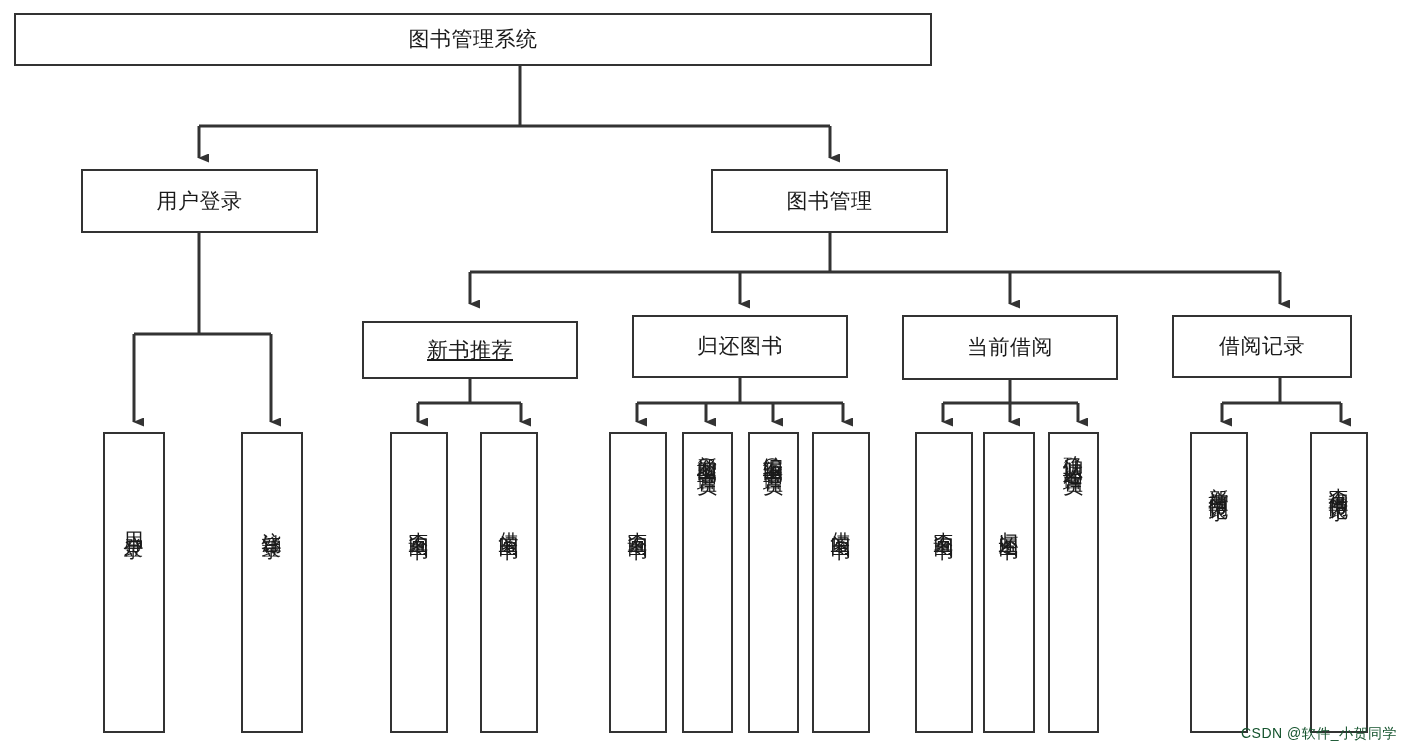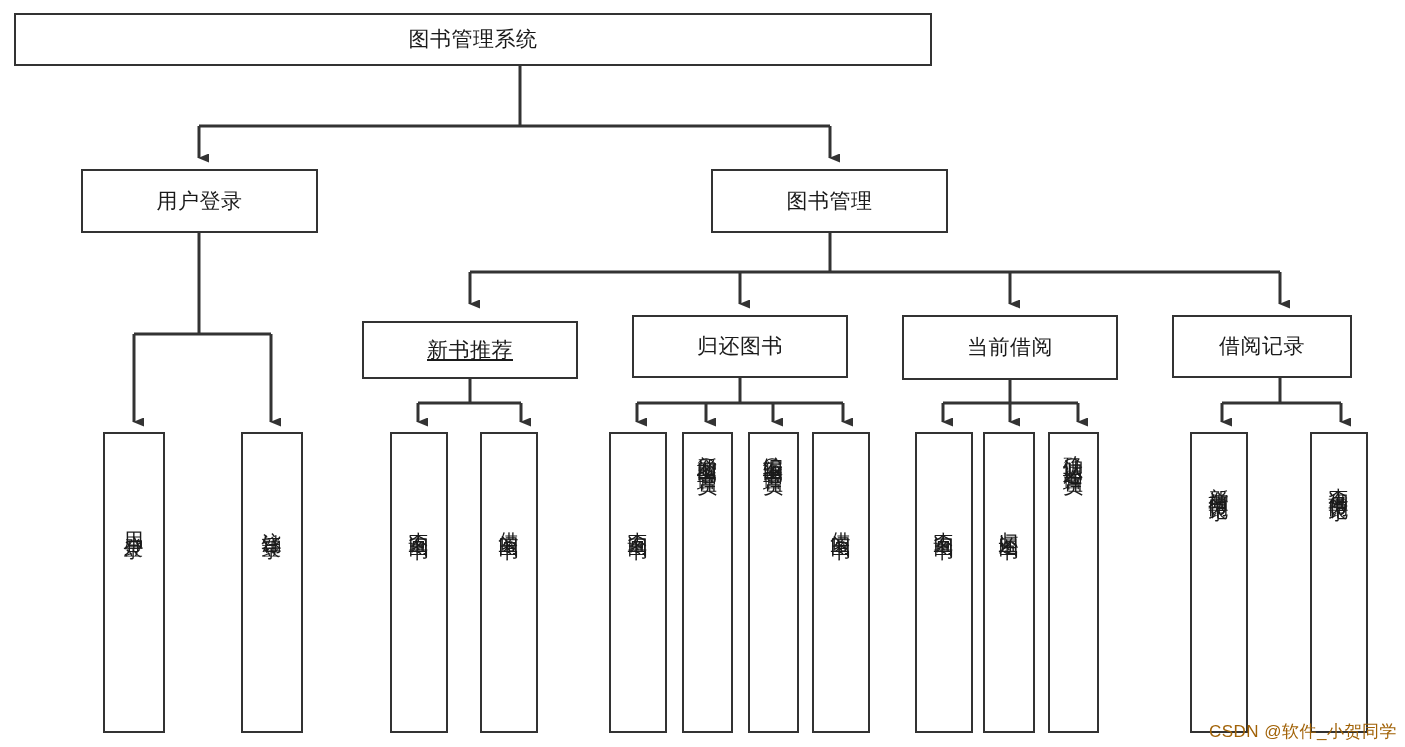--- a/index.html
+++ b/index.html
@@ -59,22 +59,22 @@
     font-size: 20px;
     line-height: 1.0;
     letter-spacing: 3px;
     white-space: nowrap;
     height: auto;
   }
   .watermark {
     position: absolute;
     right: 8px;
     bottom: 4px;
-    font-size: 17px;
-    color: #a16207;
+    font-size: 14px;
+    color: #14532d;
     letter-spacing: 0.5px;
     white-space: nowrap;
     user-select: none;
   }
 </style>
 </head>
 <body>
 
 <div id="canvas">
 

